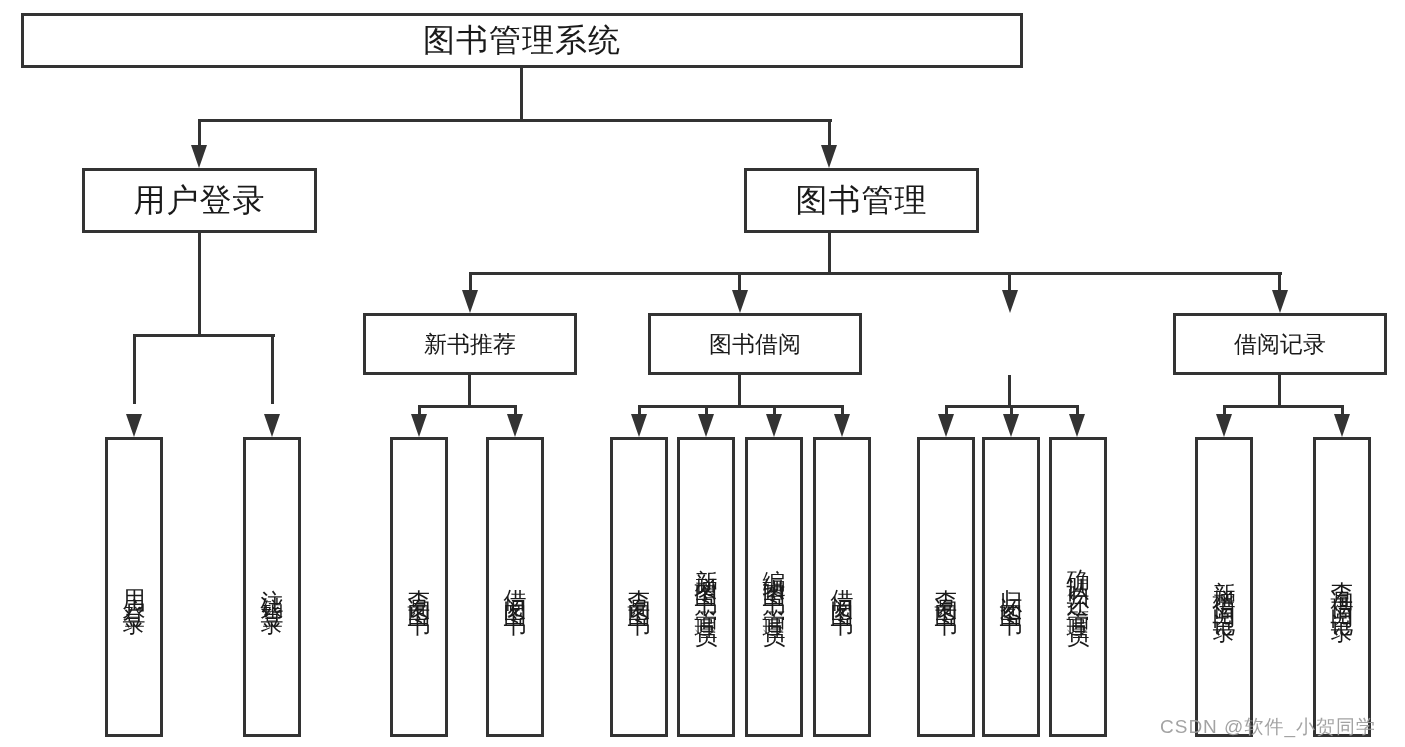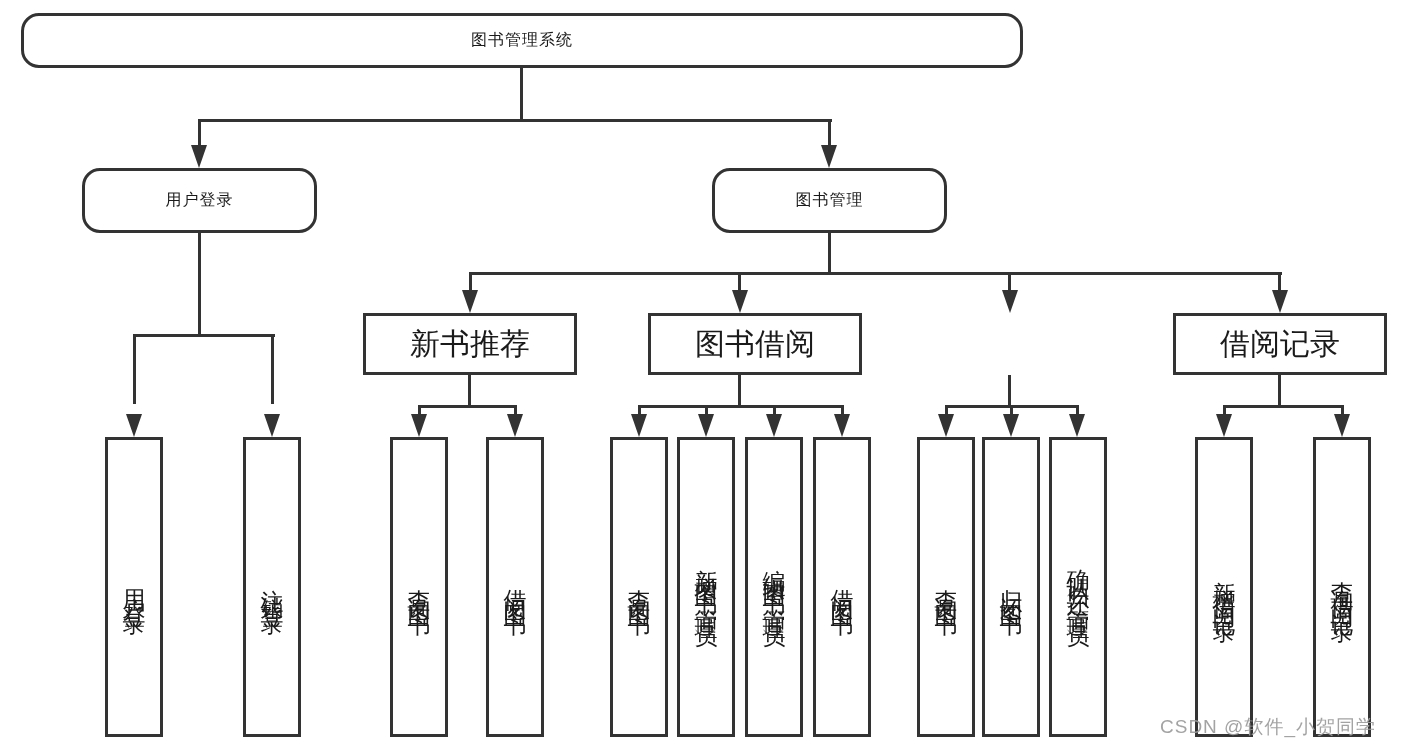--- a/index.html
+++ b/index.html
@@ -5,24 +5,24 @@
   html,body { margin:0; padding:0; background:#ffffff; }
   .canvas {
     position:relative; width:1405px; height:747px; background:#ffffff;
     font-family:"Liberation Sans","DejaVu Sans",sans-serif; overflow:hidden;
   }
   .box {
     position:absolute; border:3px solid #333333; background:#ffffff;
     box-sizing:border-box; display:flex; align-items:center; justify-content:center;
     color:#1a1a1a;
   }
-  .hbox { font-size:16px; letter-spacing:1px;border-radius:18px; }
+  .hbox { font-size:32px; letter-spacing:1px; }
   .root { left:21px; top:13px; width:1002px; height:55px; }
   .lv2  { top:168px; width:235px; height:65px; }
-  .lv3  { top:313px; width:214px; height:62px; font-size:30px; }
+  .lv3  { top:313px; width:214px; height:62px; font-size:23px; }
   .vbox { top:437px; width:58px; height:300px; font-size:23px; }
   .vtext {
     writing-mode:vertical-rl; text-orientation:mixed;
     letter-spacing:8px; line-height:1; white-space:nowrap;
   }
   .line { position:absolute; background:#333333; }
   .arrow {
     position:absolute; width:0; height:0;
     border-left:8px solid transparent; border-right:8px solid transparent;
     border-top:23px solid #333333;
@@ -46,21 +46,21 @@
   <div class="line" style="left:198px; top:119px; width:634px; height:3px;"></div>
 
   <div class="line" style="left:198px; top:119px; width:3px; height:30px;"></div>
   <div class="arrow" style="left:191px; top:145px;"></div>
   <div class="line" style="left:828px; top:119px; width:3px; height:30px;"></div>
   <div class="arrow" style="left:821px; top:145px;"></div>
 
   <div class="box hbox lv2" style="left:82px;">
     <span>用户登录</span>
   </div>
-  <div class="box hbox lv2" style="left:712px;">
+  <div class="box hbox lv2" style="left:744px;">
     <span>图书管理</span>
   </div>
 
   <div class="line" style="left:198px; top:233px; width:3px; height:104px;"></div>
   <div class="line" style="left:133px; top:334px; width:142px; height:3px;"></div>
   <div class="line" style="left:133px; top:334px; width:3px; height:70px;"></div>
   <div class="arrow" style="left:126px; top:414px;"></div>
   <div class="line" style="left:271px; top:334px; width:3px; height:70px;"></div>
   <div class="arrow" style="left:264px; top:414px;"></div>
 

